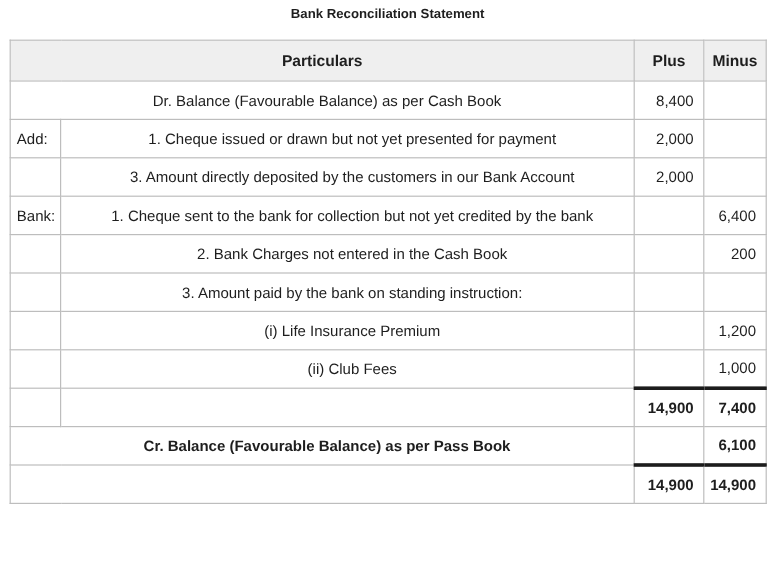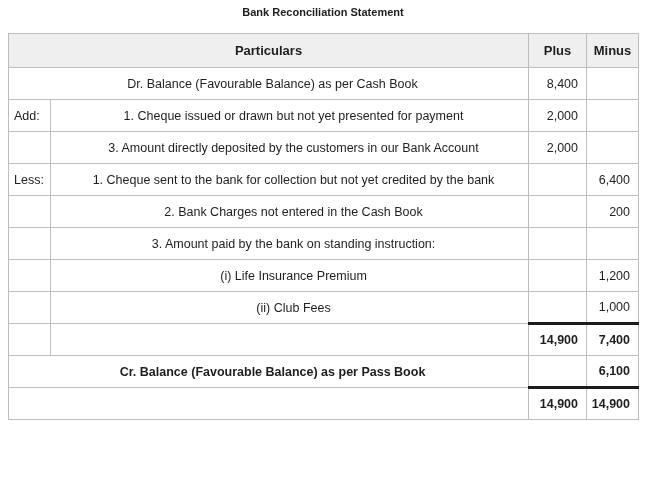--- a/index.html
+++ b/index.html
@@ -70,21 +70,21 @@
         <td class="num">2,000</td>
         <td class="num"></td>
       </tr>
       <tr>
         <td class="labelc"></td>
         <td class="part">3. Amount directly deposited by the customers in our Bank Account</td>
         <td class="num">2,000</td>
         <td class="num"></td>
       </tr>
       <tr>
-        <td class="labelc">Less:</td>
+        <td class="labelc">Bank:</td>
         <td class="part">1. Cheque sent to the bank for collection but not yet credited by the bank</td>
         <td class="num"></td>
         <td class="num">6,400</td>
       </tr>
       <tr>
         <td class="labelc"></td>
         <td class="part">2. Bank Charges not entered in the Cash Book</td>
         <td class="num"></td>
         <td class="num">200</td>
       </tr>

